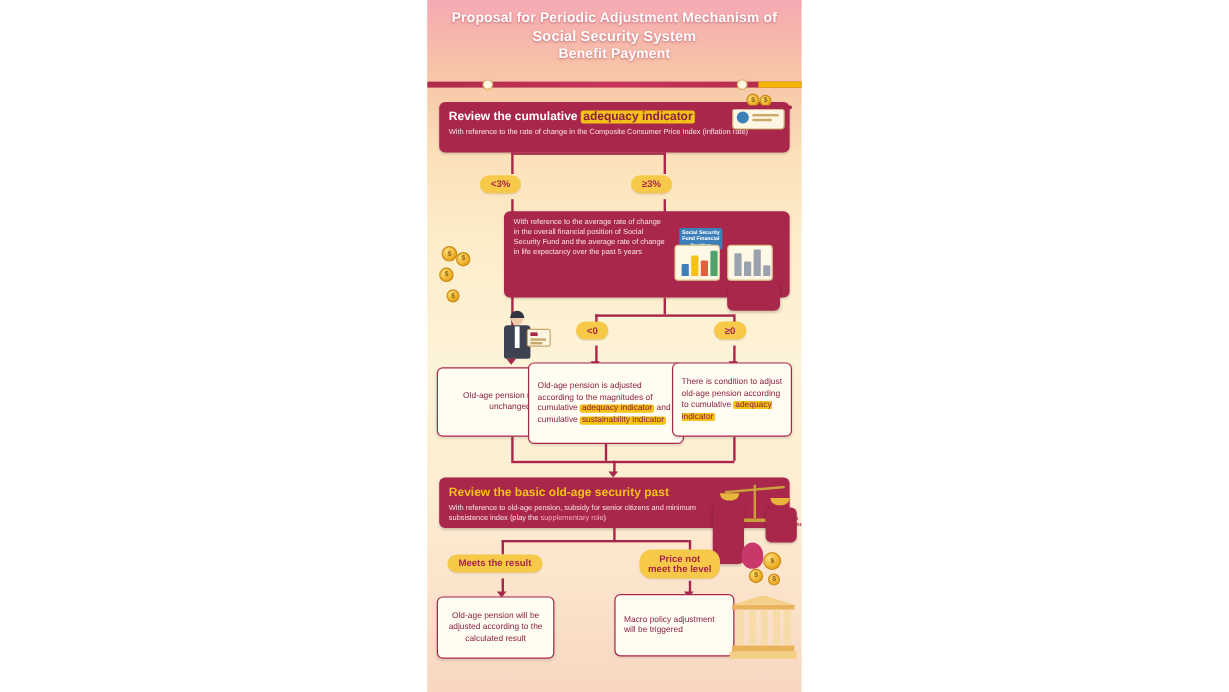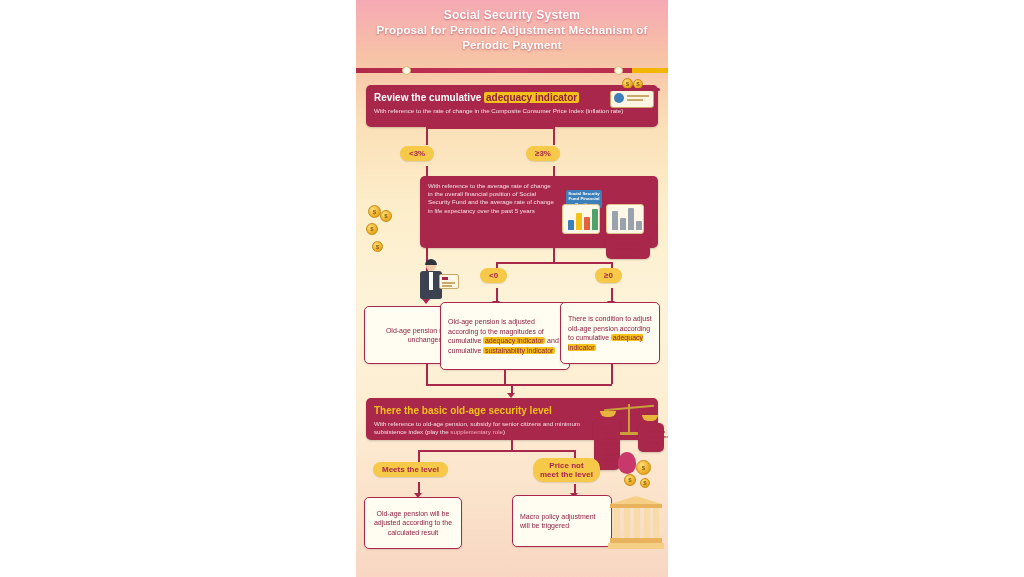--- a/index.html
+++ b/index.html
@@ -153,23 +153,23 @@
 
   .bldg { position: absolute; }
 </style>
 </head>
 <body>
 
 <div id="stage">
   <div id="poster">
 
     <div class="header">
+      <div class="line">Proposal for Periodic Adjustment Mechanism of</div>
       <div class="line t1">Social Security System</div>
-      <div class="line">Proposal for Periodic Adjustment Mechanism of</div>
-      <div class="line">Periodic Payment</div>
+      <div class="line">Benefit Payment</div>
     </div>
     <div class="headerbar">
       <div class="accent"></div>
     </div>
     <div class="pin" style="left:46px;"></div>
     <div class="pin" style="left:258px;"></div>
 
     <div class="maroon" style="left:10px; top:85px; width:292px; height:42px;">
       <div class="title"><span>Review the cumulative </span><span class="hl-yellow">adequacy indicator</span></div>
       <div class="sub">With reference to the rate of change in the Composite Consumer Price Index (inflation rate)</div>
@@ -274,40 +274,40 @@
     </div>
 
     <div class="conn vline" style="left:70px; top:364px; height:20px;"></div>
     <div class="conn vline" style="left:148px; top:370px; height:14px;"></div>
     <div class="conn vline" style="left:255px; top:364px; height:20px;"></div>
     <div class="conn hline" style="left:70px; top:384px; width:186px;"></div>
     <div class="conn vline" style="left:155px; top:384px; height:11px;"></div>
     <div class="arrow-down" style="left:151px; top:393px;"></div>
 
     <div class="maroon" style="left:10px; top:398px; width:292px; height:42px;">
-      <div class="title" style="color:#f4c11a;">There the basic old-age security level</div>
+      <div class="title" style="color:#f4c11a;">Review the basic old-age security past</div>
       <div class="sub" style="width:228px;"><span>With reference to old-age pension, subsidy for senior citizens and minimum subsistence index (play the </span><span class="hl-pink">supplementary role</span><span>)</span></div>
     </div>
 
     <div class="ill" style="left:238px; top:398px; width:70px; height:44px;">
       <div style="position:absolute; left:34px; top:6px; width:2px; height:28px; background:#c9a03a;"></div>
       <div style="position:absolute; left:10px; top:9px; width:50px; height:2px; background:#c9a03a; transform:rotate(-5deg);"></div>
       <div style="position:absolute; left:6px; top:13px; width:16px; height:6px; border-radius:0 0 8px 8px; background:#e8b53c;"></div>
       <div style="position:absolute; left:48px; top:17px; width:16px; height:6px; border-radius:0 0 8px 8px; background:#e8b53c;"></div>
       <div style="position:absolute; left:24px; top:34px; width:22px; height:3px; background:#c9a03a; border-radius:2px;"></div>
       <div class="label-mini maroon" style="left:0px; top:21px; width:26px;">Old-age pension, subsidy for senior citizens</div>
       <div class="label-mini maroon" style="left:44px; top:25px; width:26px;">Minimum subsistence index</div>
     </div>
 
     <div class="conn vline" style="left:155px; top:440px; height:10px;"></div>
     <div class="conn hline" style="left:62px; top:450px; width:156px;"></div>
     <div class="conn vline" style="left:62px; top:450px; height:12px;"></div>
     <div class="conn vline" style="left:218px; top:450px; height:12px;"></div>
 
-    <div class="pill" style="left:17px; top:462px;">Meets the level</div>
+    <div class="pill" style="left:17px; top:462px;">Meets the result</div>
     <div class="pill two" style="left:177px; top:458px; text-align:center;">
       <div>Price not</div>
       <div>meet the level</div>
     </div>
 
     <div class="conn vline" style="left:62px; top:482px; height:14px;"></div>
     <div class="arrow-down" style="left:58px; top:493px;"></div>
     <div class="conn vline" style="left:218px; top:484px; height:12px;"></div>
     <div class="arrow-down" style="left:214px; top:493px;"></div>
 

